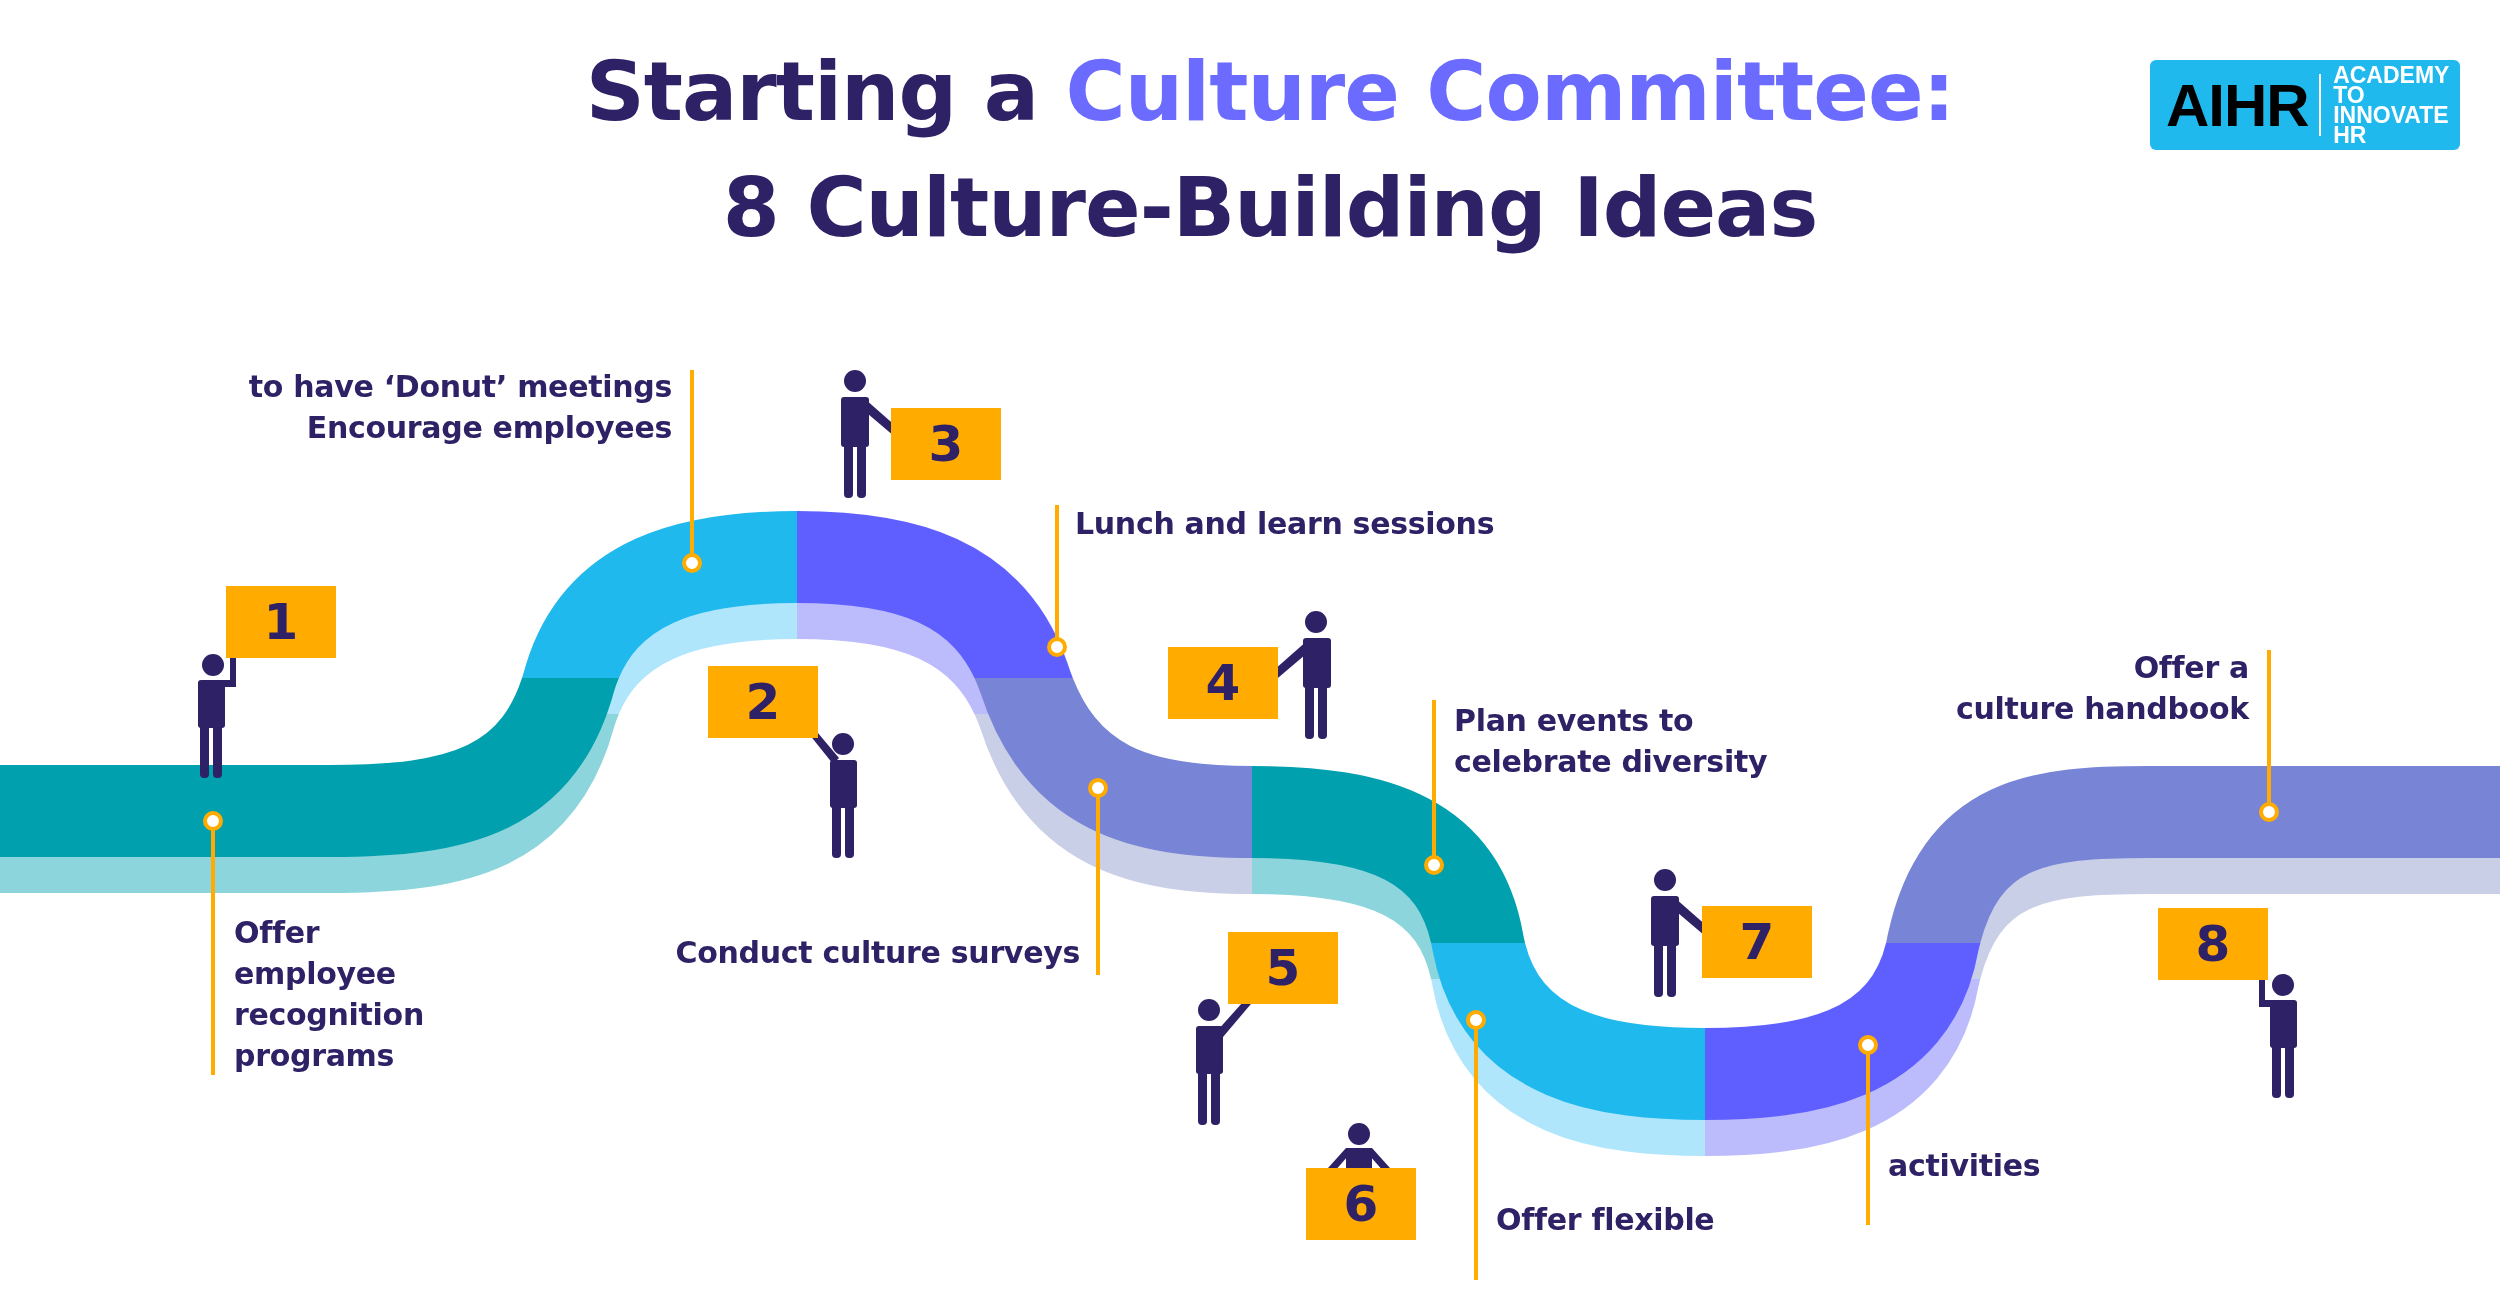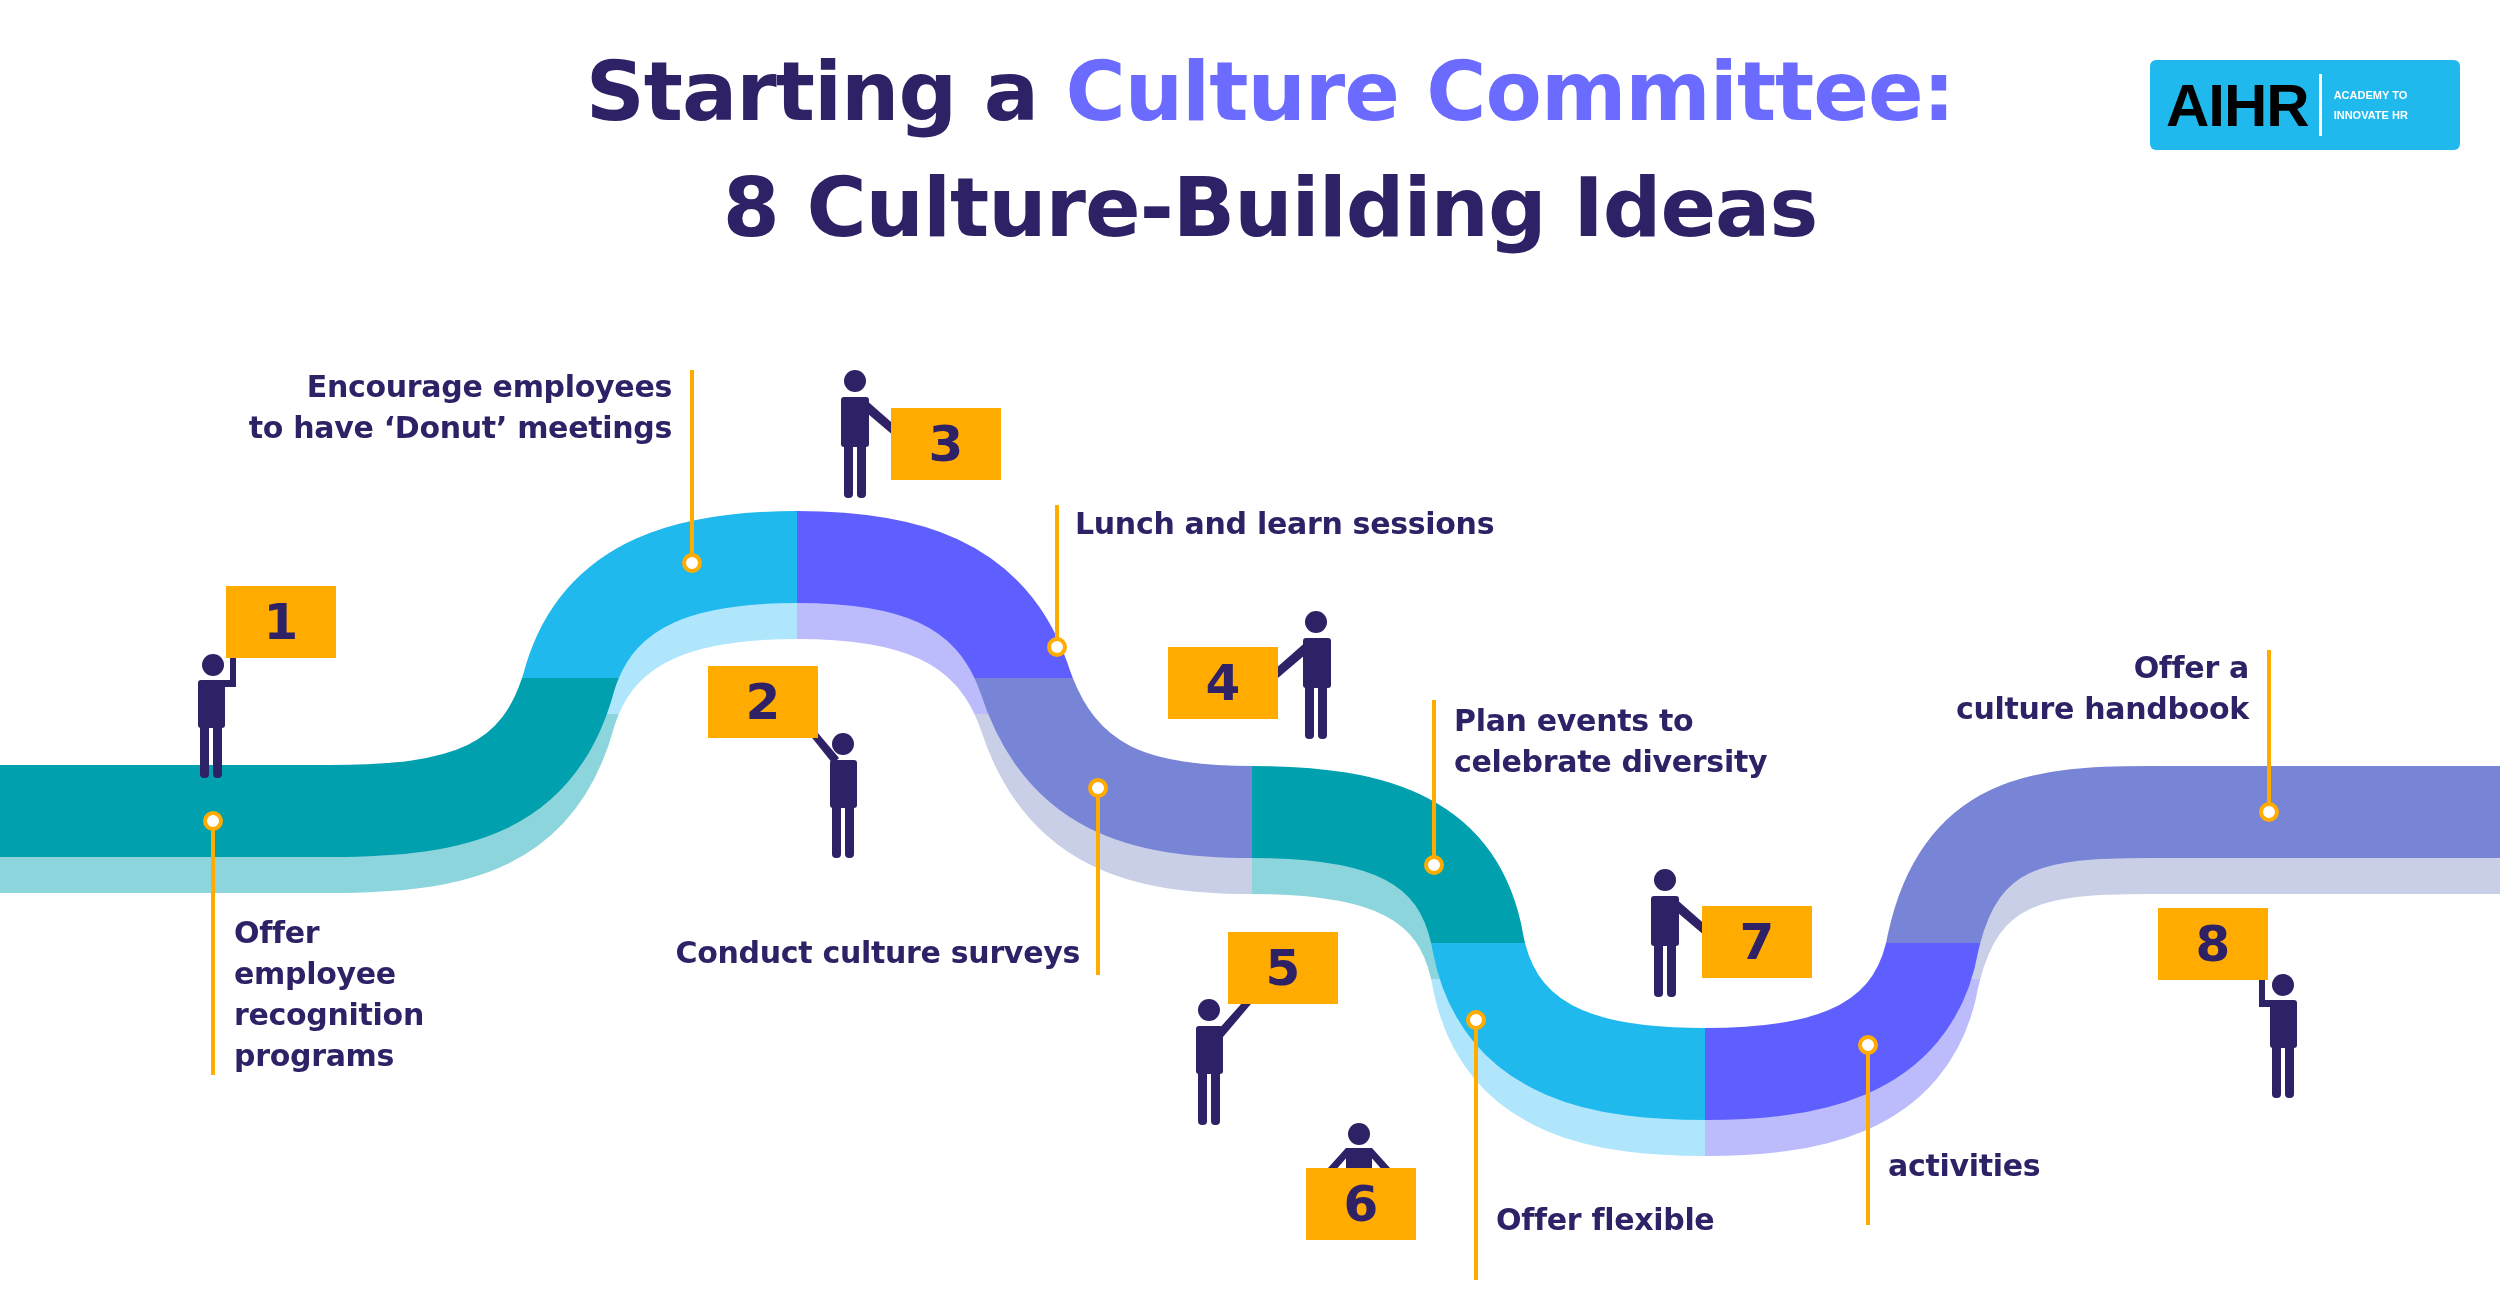--- a/index.html
+++ b/index.html
@@ -11,21 +11,21 @@
            color: #2f2166; letter-spacing: -1px; margin-left: 20px; }
   .title .accent { color: #6b6bff; }
   .t1 { top: 42px; font-size: 82px; line-height: 100px; }
   .t2 { top: 158px; font-size: 82px; line-height: 100px; }
   .logo { position: absolute; left: 2150px; top: 60px; width: 310px; height: 90px;
           background: #20b9ee; border-radius: 6px; display: flex; align-items: center; }
   .logo .mark { color: #000000; font-family: "Liberation Sans", sans-serif; font-weight: bold;
                 font-size: 60px; padding-left: 16px; letter-spacing: -1px; }
   .logo .sep { width: 3px; height: 62px; background: #fff; margin: 0 12px 0 10px; }
   .logo .sub { color: #fff; font-family: "Liberation Sans", sans-serif; font-weight: bold;
-               font-size: 11px; line-height: 20px; }
+               font-size: 23px; line-height: 20px; }
   .label { position: absolute; color: #2f2166; font-family: "DejaVu Sans", sans-serif;
            font-weight: bold; font-size: 30px; line-height: 41px; white-space: nowrap; letter-spacing: -0.3px; }
   .label.right { text-align: right; }
   .badge { position: absolute; width: 110px; height: 72px; background: #ffab00;
            color: #2f2166; font-family: "DejaVu Sans", sans-serif; font-weight: bold;
            font-size: 50px; line-height: 72px; text-align: center; }
 </style>
 </head>
 <body>
 
@@ -208,22 +208,22 @@
 <div class="badge" style="left:1702px;top:906px;">7</div>
 <div class="badge" style="left:2158px;top:908px;">8</div>
 
 <div class="label" style="left:234px;top:912px;">
   <div>Offer</div>
   <div>employee</div>
   <div>recognition</div>
   <div>programs</div>
 </div>
 <div class="label right" style="right:1828px;top:366px;">
+  <div>to have ‘Donut’ meetings</div>
   <div>Encourage employees</div>
-  <div>to have ‘Donut’ meetings</div>
 </div>
 <div class="label" style="left:1075px;top:503px;">
   <div>Lunch and learn sessions</div>
 </div>
 <div class="label right" style="right:1420px;top:932px;">
   <div>Conduct culture surveys</div>
 </div>
 <div class="label" style="left:1454px;top:700px;">
   <div>Plan events to</div>
   <div>celebrate diversity</div>

